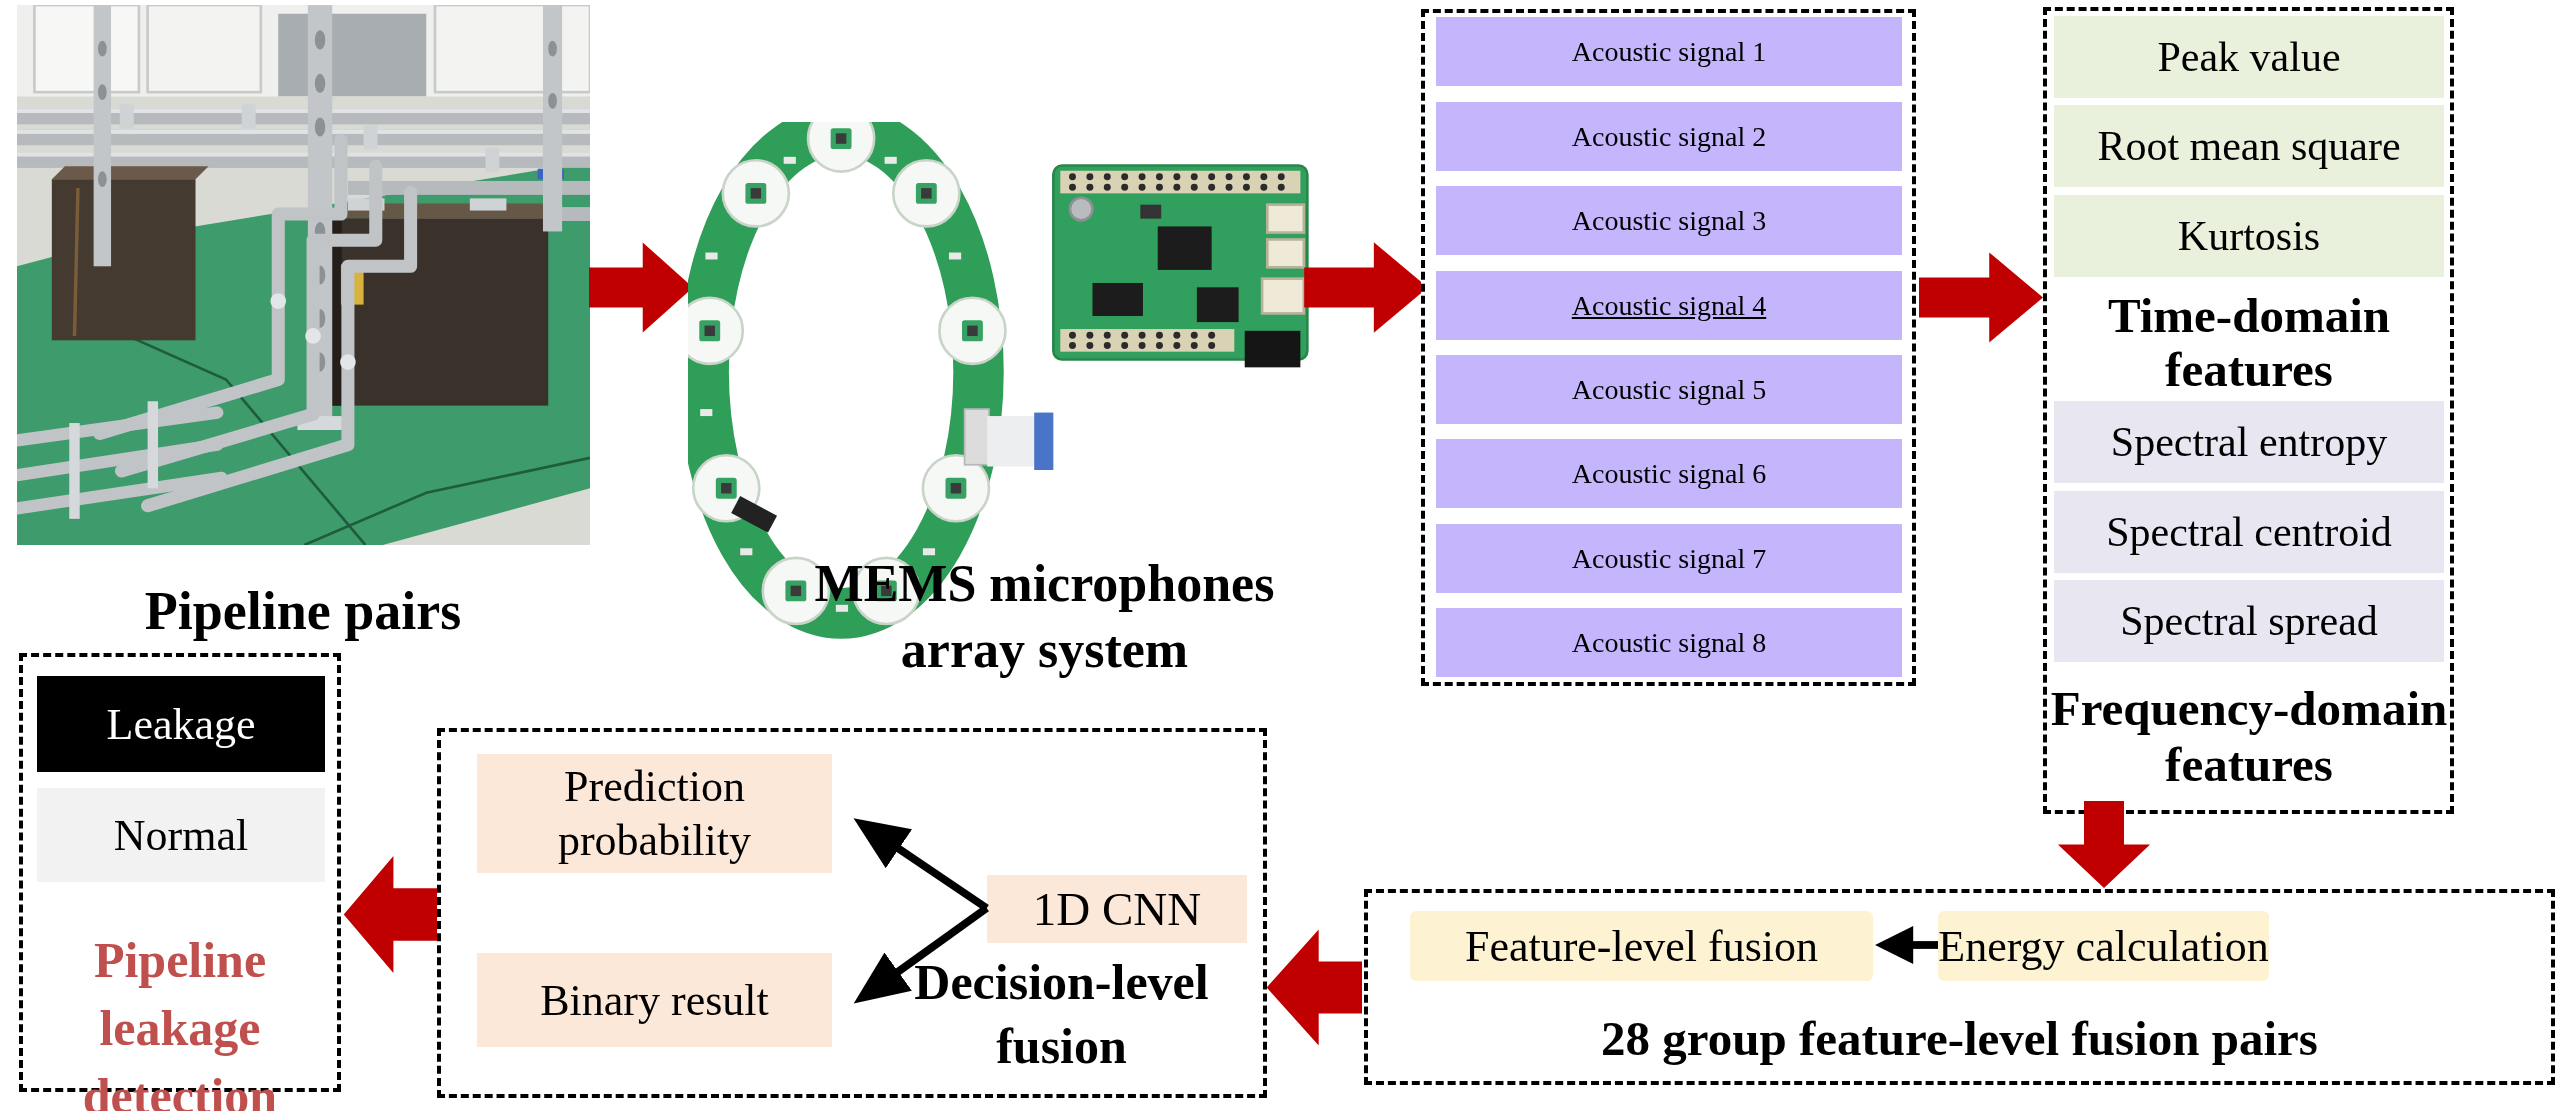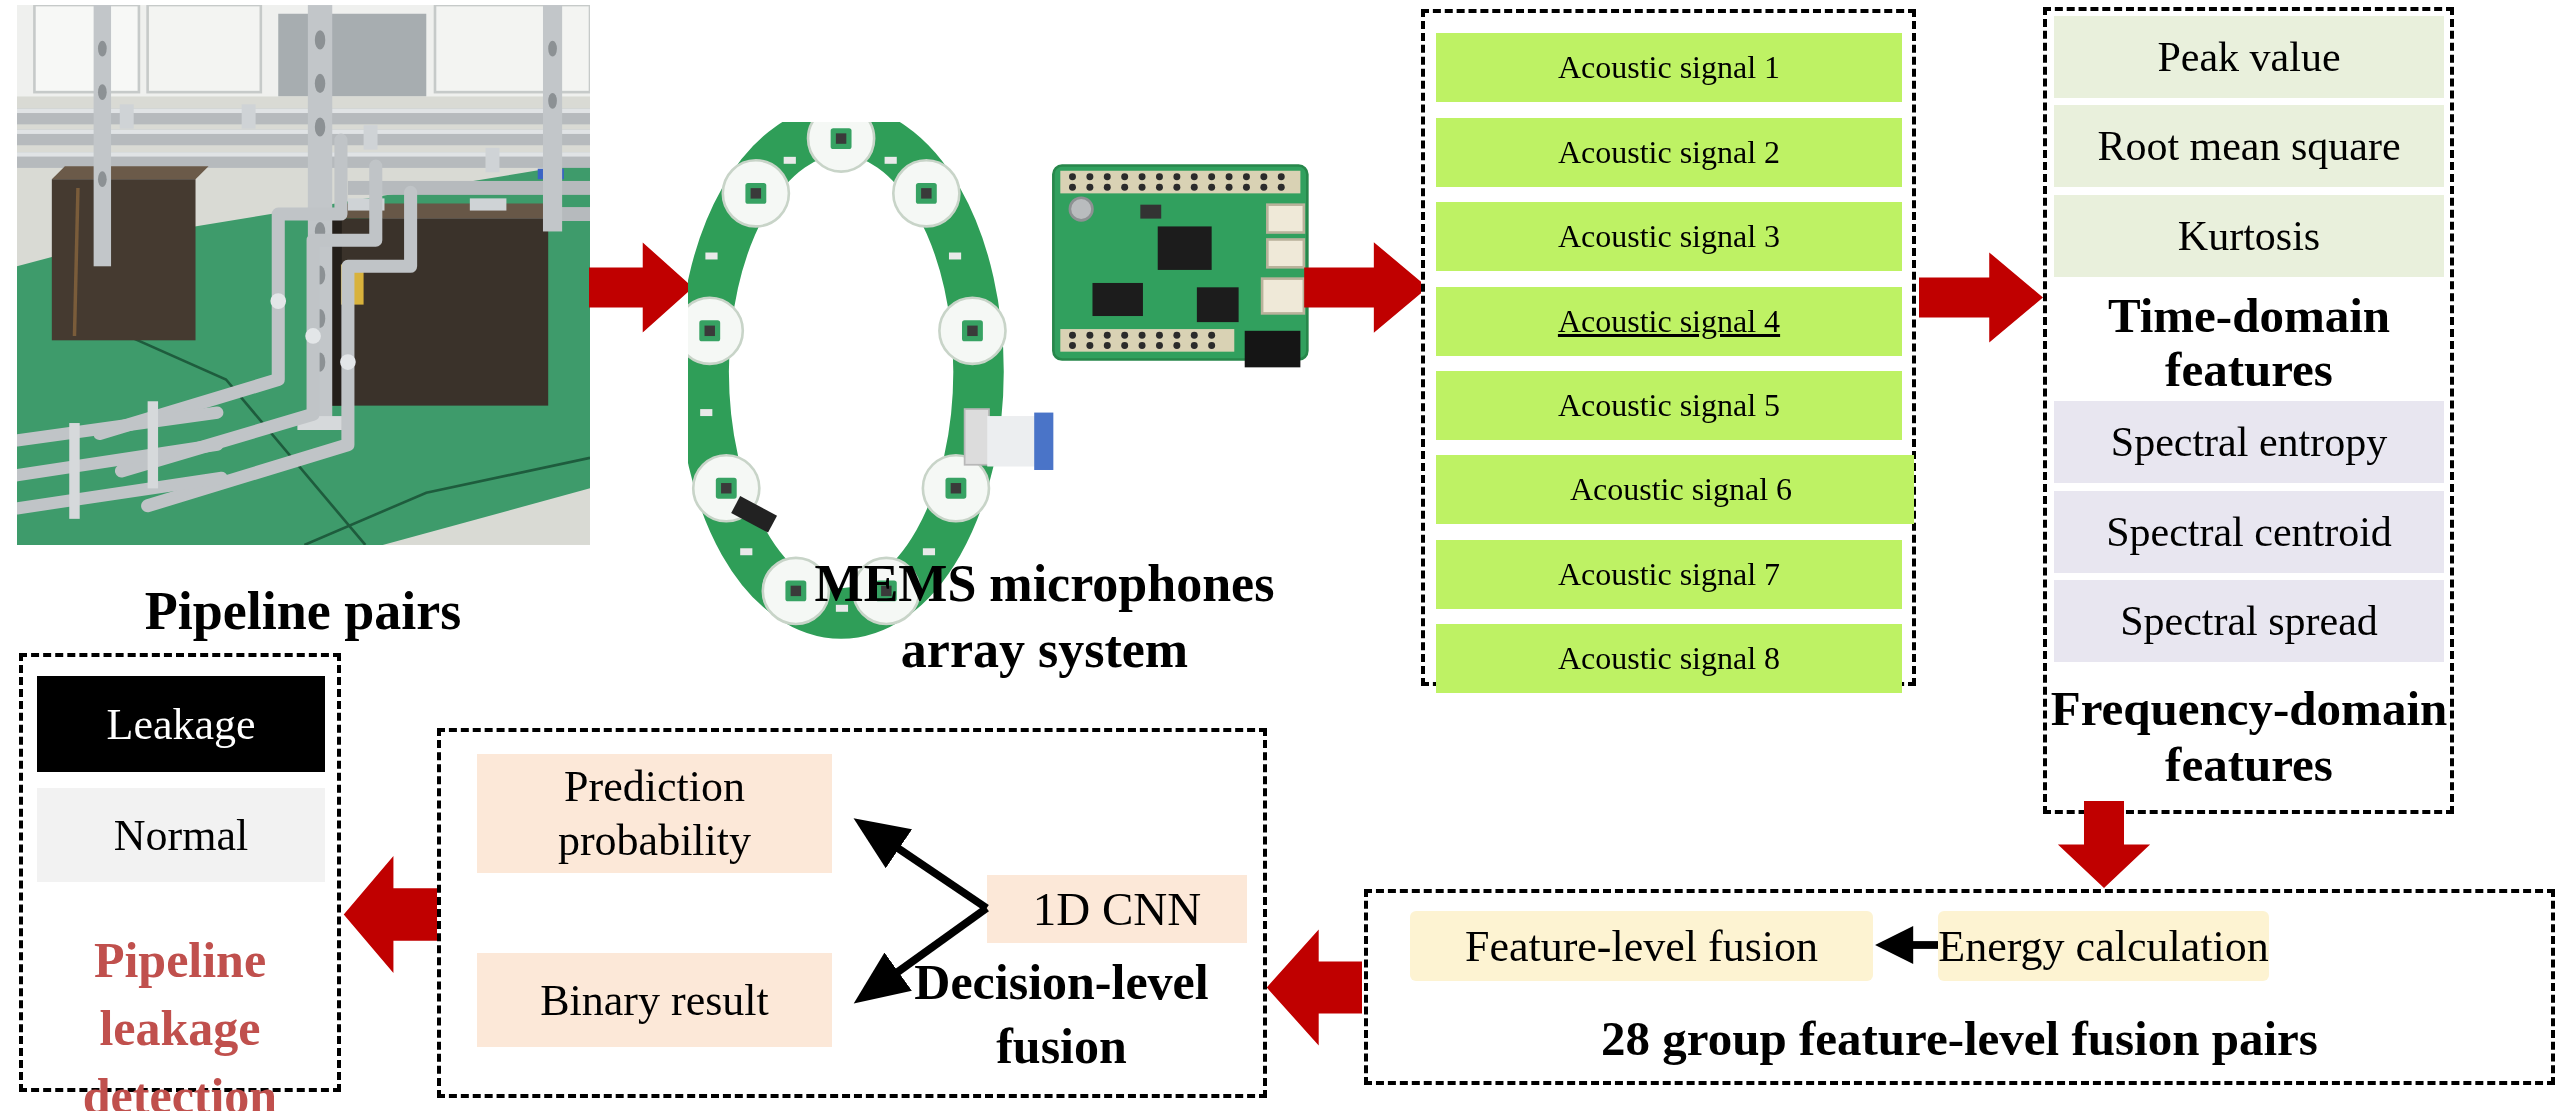--- a/index.html
+++ b/index.html
@@ -1,21 +1,21 @@
 <!DOCTYPE html>
 <html style="font-size:14px"><head>
 <meta charset="utf-8">
 <style>
   html,body{margin:0;padding:0;background:#ffffff;}
   body{font-family:"Liberation Serif","DejaVu Serif",serif;color:#000;}
   #fig{position:relative;width:2576px;height:1111px;background:#fff;overflow:hidden;}
   .abs{position:absolute;}
   .dashed-box{position:absolute;border:4.4px dashed #000;box-sizing:border-box;background:#fff;}
   .row{position:absolute;display:flex;align-items:center;justify-content:center;text-align:center;}
-  .sig-row{background:#bef264;font-size:32px;margin-top:16px;}
+  .sig-row{background:#c4b5fd;font-size:28px;}
   .time-row{background:#e9f0dc;font-size:42px;}
   .freq-row{background:#e8e6f0;font-size:42px;}
   .fusion-row{background:#fdf3d2;font-size:44px;border-radius:6px;}
   .decision-row{background:#fce8d8;font-size:44px;}
   .bold-label{position:absolute;font-weight:bold;text-align:center;}
   .caption{position:absolute;font-weight:bold;text-align:center;font-size:54px;line-height:63px;}
   .detect-caption{position:absolute;font-weight:bold;text-align:center;font-size:50px;line-height:68px;color:#c0504d;margin-top:38px;}
   .leak{background:#000;color:#fff;font-size:44px;}
   .norm{background:#f2f2f2;font-size:44px;}
   svg{display:block;}
@@ -258,21 +258,21 @@
         <polygon points="0,35 80,35 80,6 142,58 80,110 80,81 0,81" fill="#c00000"></polygon>
       </svg>
   </div>
 
   <div class="dashed-box" style="left:1421px;top:8.7px;width:495px;height:677px;"></div>
   <div class="row sig-row" style="left:1436px;top:17.4px;width:466px;height:69px;">Acoustic signal 1</div>
   <div class="row sig-row" style="left:1436px;top:102px;width:466px;height:69px;">Acoustic signal 2</div>
   <div class="row sig-row" style="left:1436px;top:186px;width:466px;height:69px;">Acoustic signal 3</div>
   <div class="row sig-row" style="left:1436px;top:271px;width:466px;height:69px;text-decoration:underline;">Acoustic signal 4</div>
   <div class="row sig-row" style="left:1436px;top:355px;width:466px;height:69px;">Acoustic signal 5</div>
-  <div class="row sig-row" style="left:1436px;top:439px;width:466px;height:69px;padding-left:12px;">Acoustic signal 6</div>
+  <div class="row sig-row" style="left:1436px;top:439px;width:466px;height:69px;">Acoustic signal 6</div>
   <div class="row sig-row" style="left:1436px;top:524px;width:466px;height:69px;">Acoustic signal 7</div>
   <div class="row sig-row" style="left:1436px;top:608px;width:466px;height:69px;">Acoustic signal 8</div>
 
   <div class="abs" style="left:1919px;top:247px;">
     <svg width="124" height="101" viewBox="0 0 143 116">
         <polygon points="0,35 81,35 81,6 143,58 81,110 81,81 0,81" fill="#c00000"></polygon>
       </svg>
   </div>
 
   <div class="dashed-box" style="left:2043px;top:7px;width:411px;height:807px;"></div>

